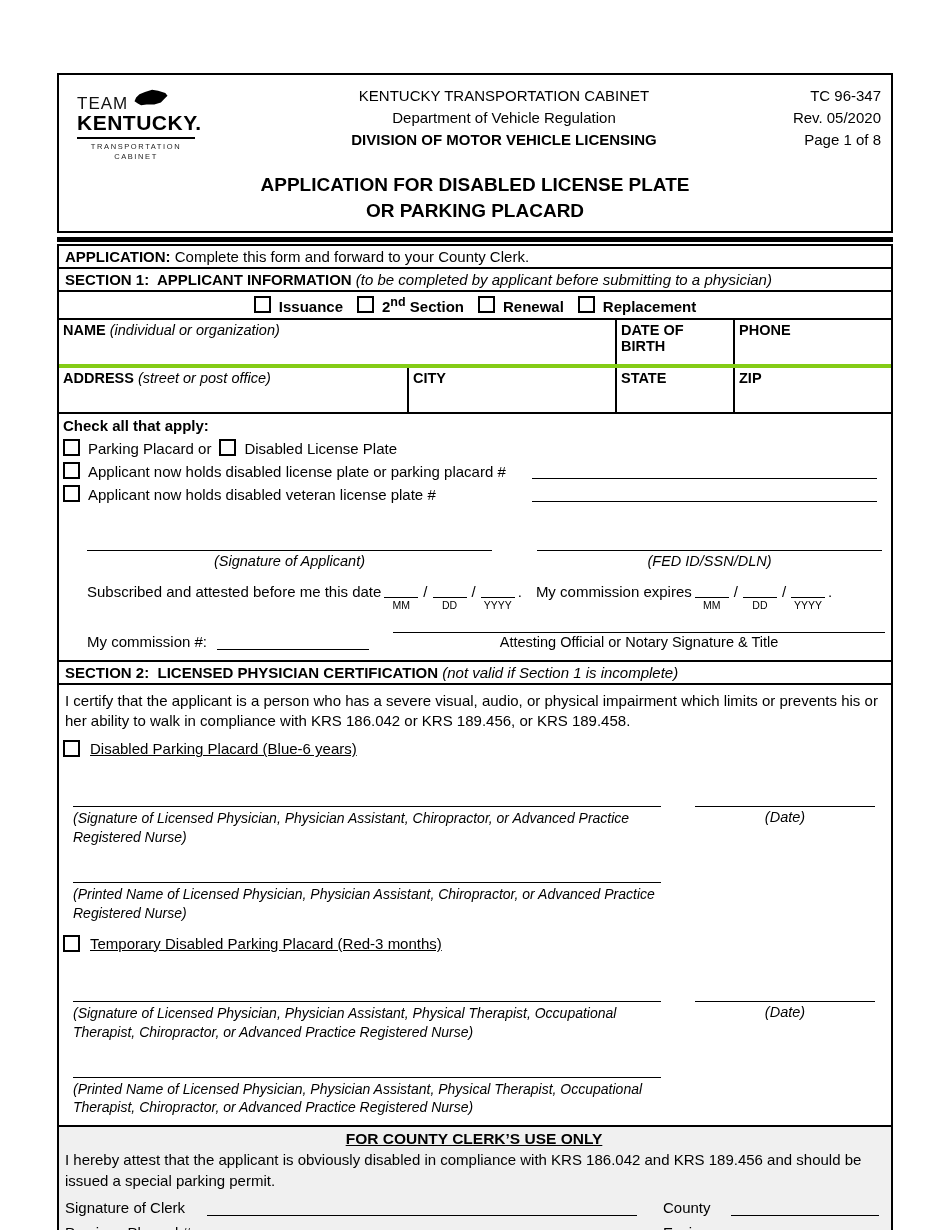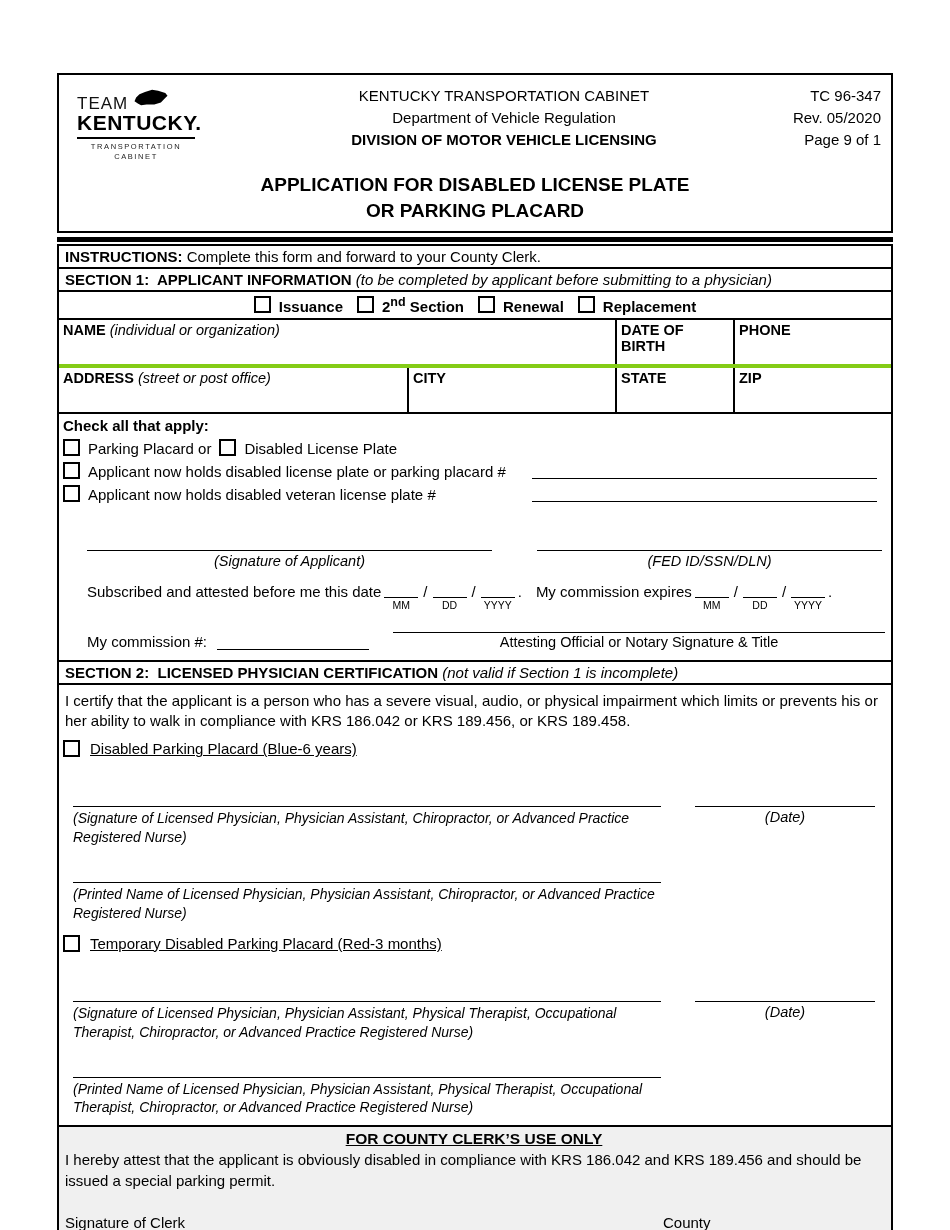--- a/index.html
+++ b/index.html
@@ -75,21 +75,21 @@
   .physig-row { display: flex; margin-top: 32px; margin-left: 10px; }
   .physig-left { width: 588px; }
   .physig-date { width: 180px; margin-left: 34px; }
   .physig-row.printed { margin-top: 18px; }
   .cap-l { font-style: italic; font-size: 14px; line-height: 1.35; padding-top: 2px; }
 
   
   .clerk-block { border-top: 2px solid #000; background: #f0f0f0; padding: 3px 8px 4px 6px; }
   .clerk-head { text-align: center; font-weight: bold; text-decoration: underline; font-size: 15.5px; }
   .clerk-attest { line-height: 1.35; margin-top: 2px; }
-  .clerk-grid { display: grid; grid-template-columns: 142px 1fr 70px 152px; align-items: end; margin-top: 18px; min-height: 22px; }
+  .clerk-grid { display: grid; grid-template-columns: 142px 1fr 70px 152px; align-items: end; margin-top: 3px; min-height: 22px; }
   .clerk-grid .cl-line { border-bottom: 1.5px solid #000; height: 16px; margin-right: 24px; }
   .clerk-grid .cl-line.right { margin-right: 4px; }
   .clerk-grid .rl { padding-left: 2px; }
 </style>
 </head>
 <body>
 
 <div class="form">
 
   <div class="header-box">
@@ -109,35 +109,35 @@
         <div class="logo-sub">CABINET</div>
       </div>
       <div class="agency">
         <div>KENTUCKY TRANSPORTATION CABINET</div>
         <div>Department of Vehicle Regulation</div>
         <div class="b">DIVISION OF MOTOR VEHICLE LICENSING</div>
       </div>
       <div class="formmeta">
         <div>TC 96-347</div>
         <div>Rev. 05/2020</div>
-        <div>Page 9 of 1</div>
+        <div>Page 1 of 8</div>
       </div>
     </div>
     <div class="form-title">
       <div>APPLICATION FOR DISABLED LICENSE PLATE</div>
       <div>OR PARKING PLACARD</div>
     </div>
   </div>
 
   <div class="thick-bar"></div>
 
   <div class="mainbox">
 
     <div class="rowline">
-      <span class="b">INSTRUCTIONS:</span>
+      <span class="b">APPLICATION:</span>
       <span>Complete this form and forward to your County Clerk.</span>
     </div>
 
     <div class="rowline">
       <span class="b">SECTION 1:&nbsp; APPLICANT INFORMATION</span>
       <span class="i">(to be completed by applicant before submitting to a physician)</span>
     </div>
 
     <div class="type-row">
       <div class="type-item">

